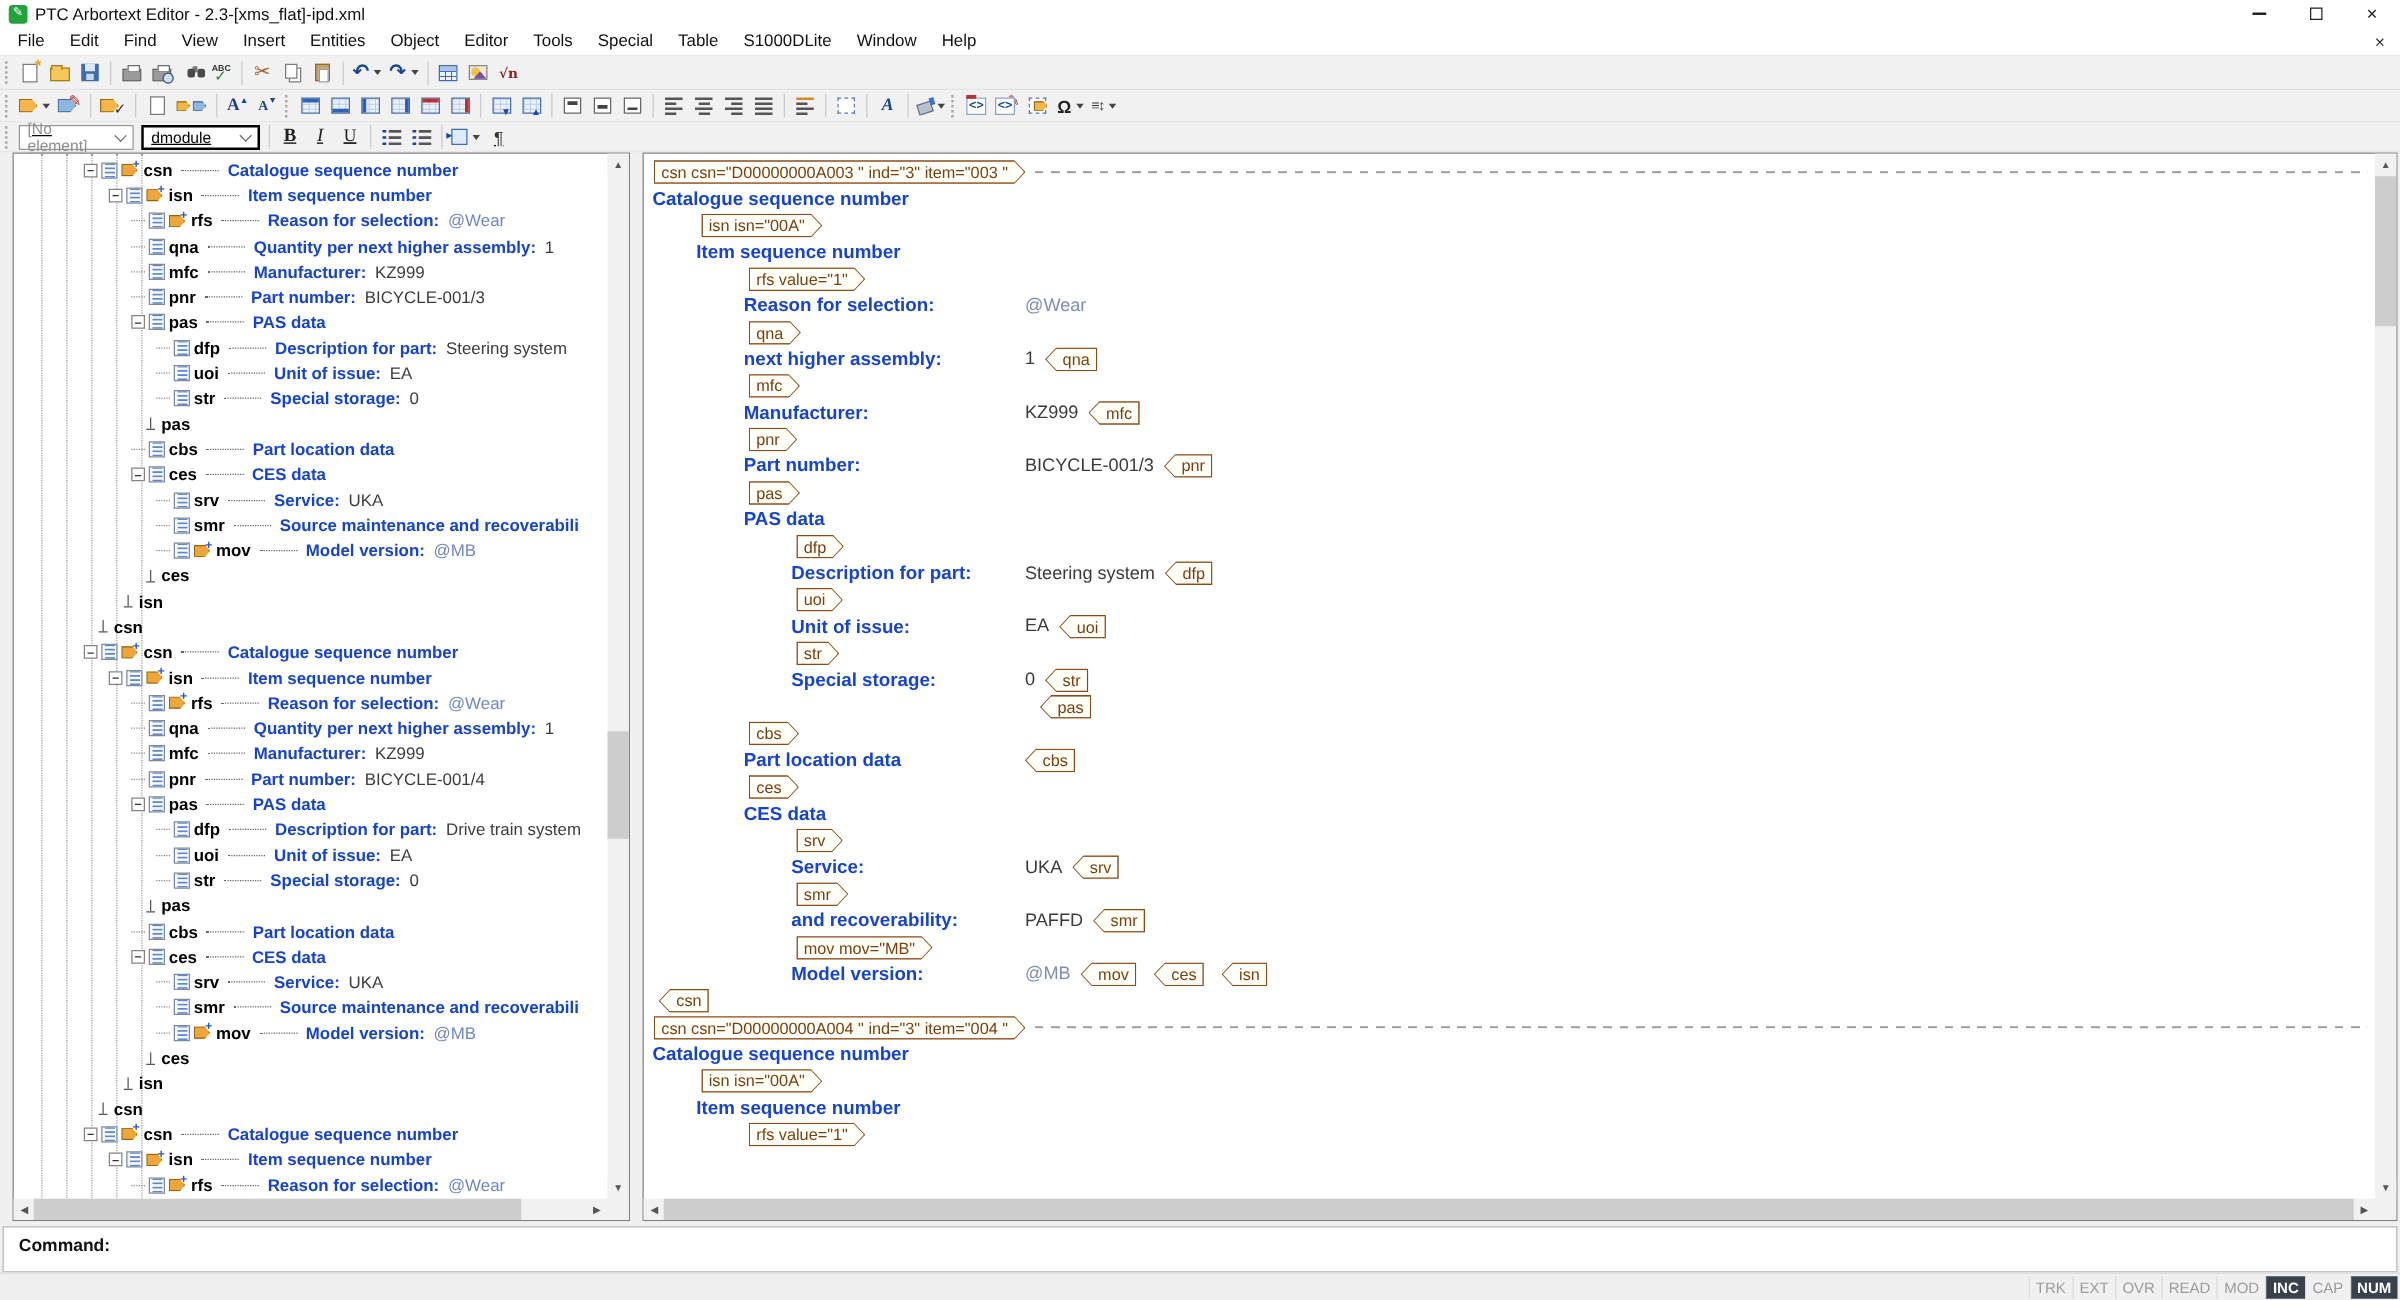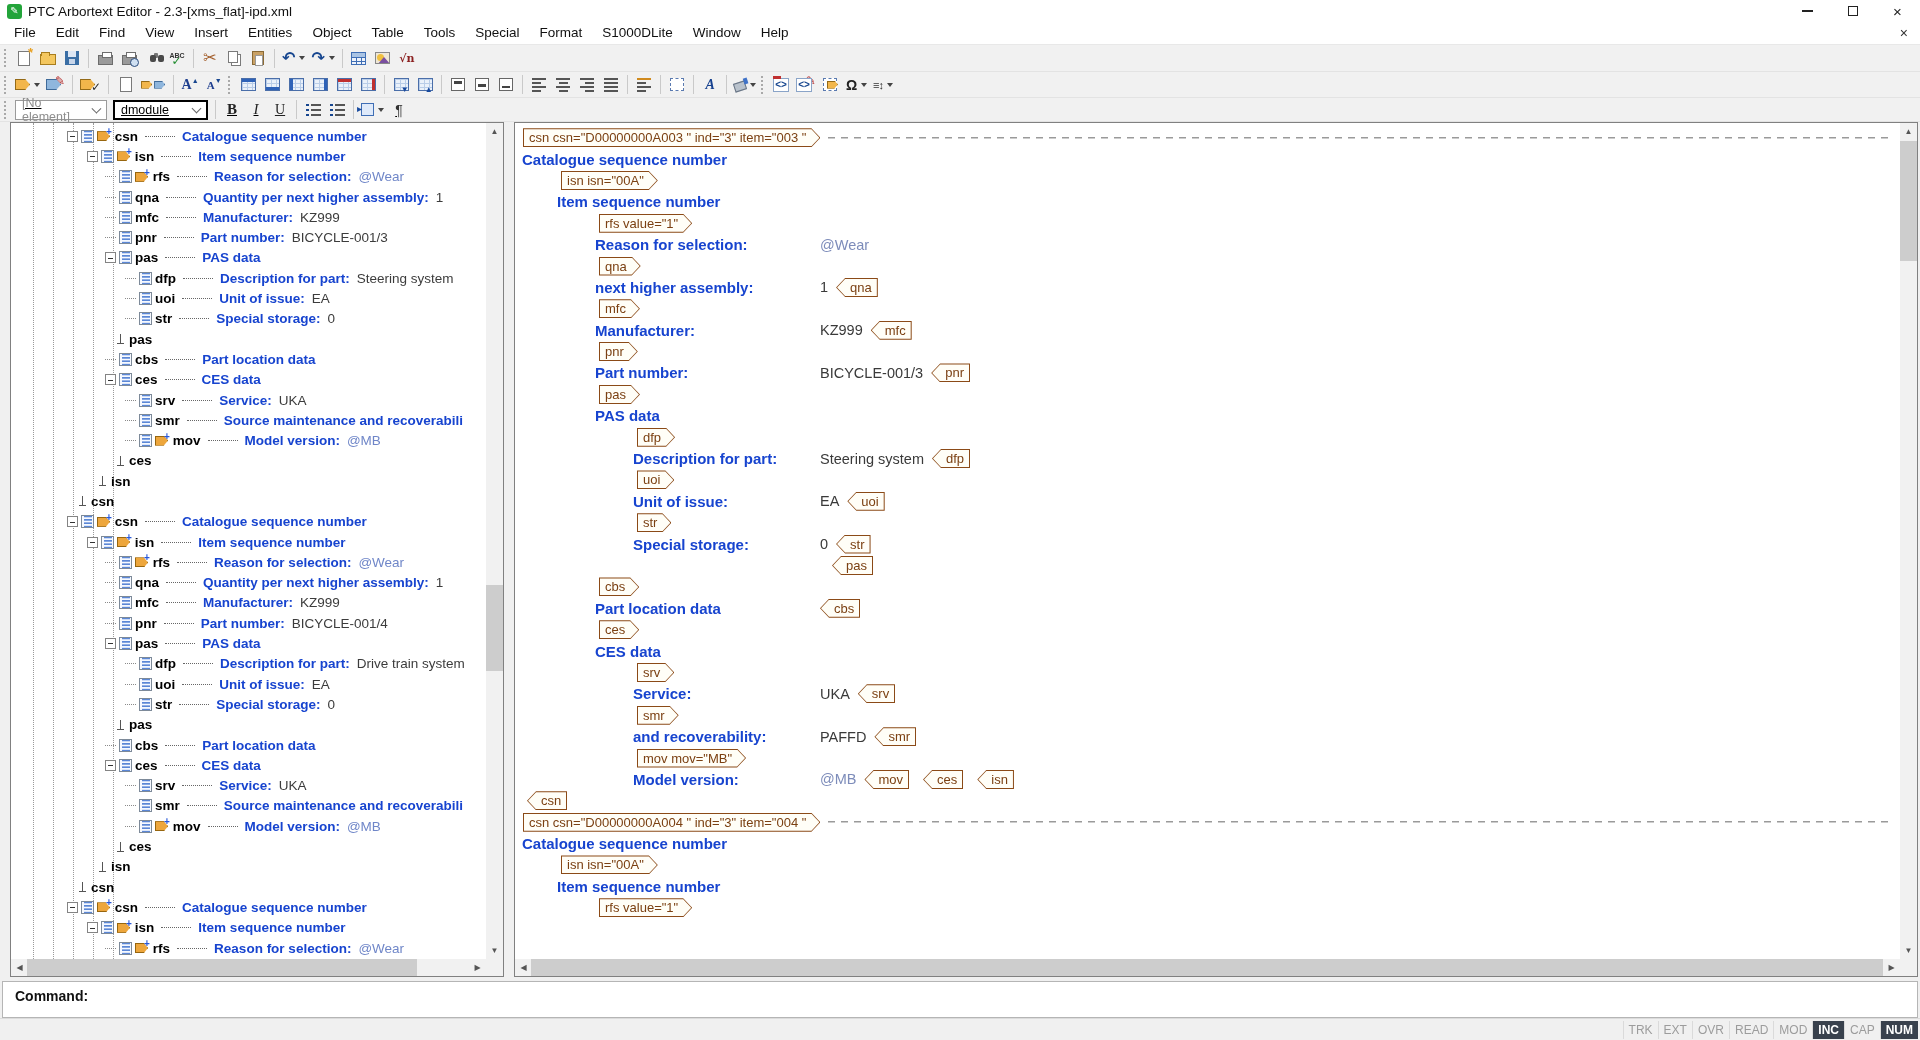--- a/index.html
+++ b/index.html
@@ -171,24 +171,24 @@
 
 <div class="menubar">
 
   <span class="menu-item">File</span>
     <span class="menu-item">Edit</span>
     <span class="menu-item">Find</span>
     <span class="menu-item">View</span>
     <span class="menu-item">Insert</span>
     <span class="menu-item">Entities</span>
     <span class="menu-item">Object</span>
-    <span class="menu-item">Table</span>
+    <span class="menu-item">Editor</span>
     <span class="menu-item">Tools</span>
     <span class="menu-item">Special</span>
-    <span class="menu-item">Format</span>
+    <span class="menu-item">Table</span>
     <span class="menu-item">S1000DLite</span>
     <span class="menu-item">Window</span>
     <span class="menu-item">Help</span>
     <span class="menu-close">×</span>
 </div>
 
 <div class="tbrow tbrow1" id="tbrow1">
     <span class="grip"></span>
     <span class="tbtn">
       <span style="display: flex; align-items: center;">

